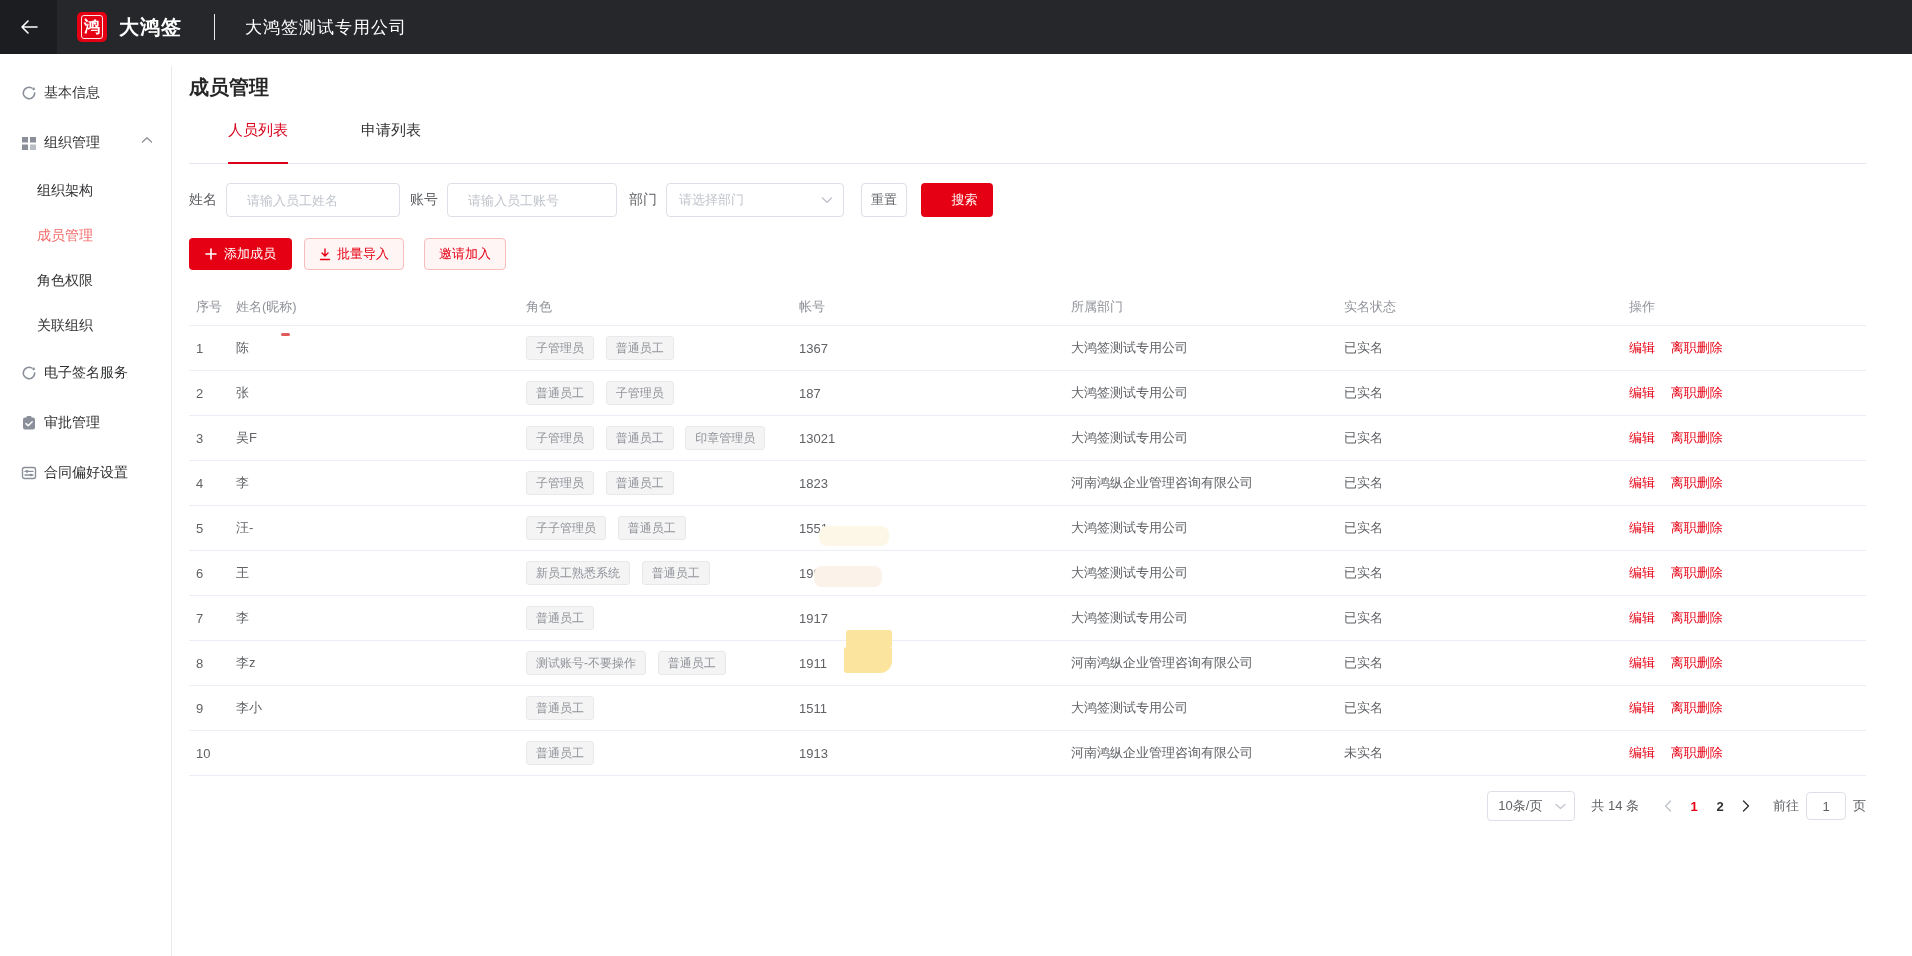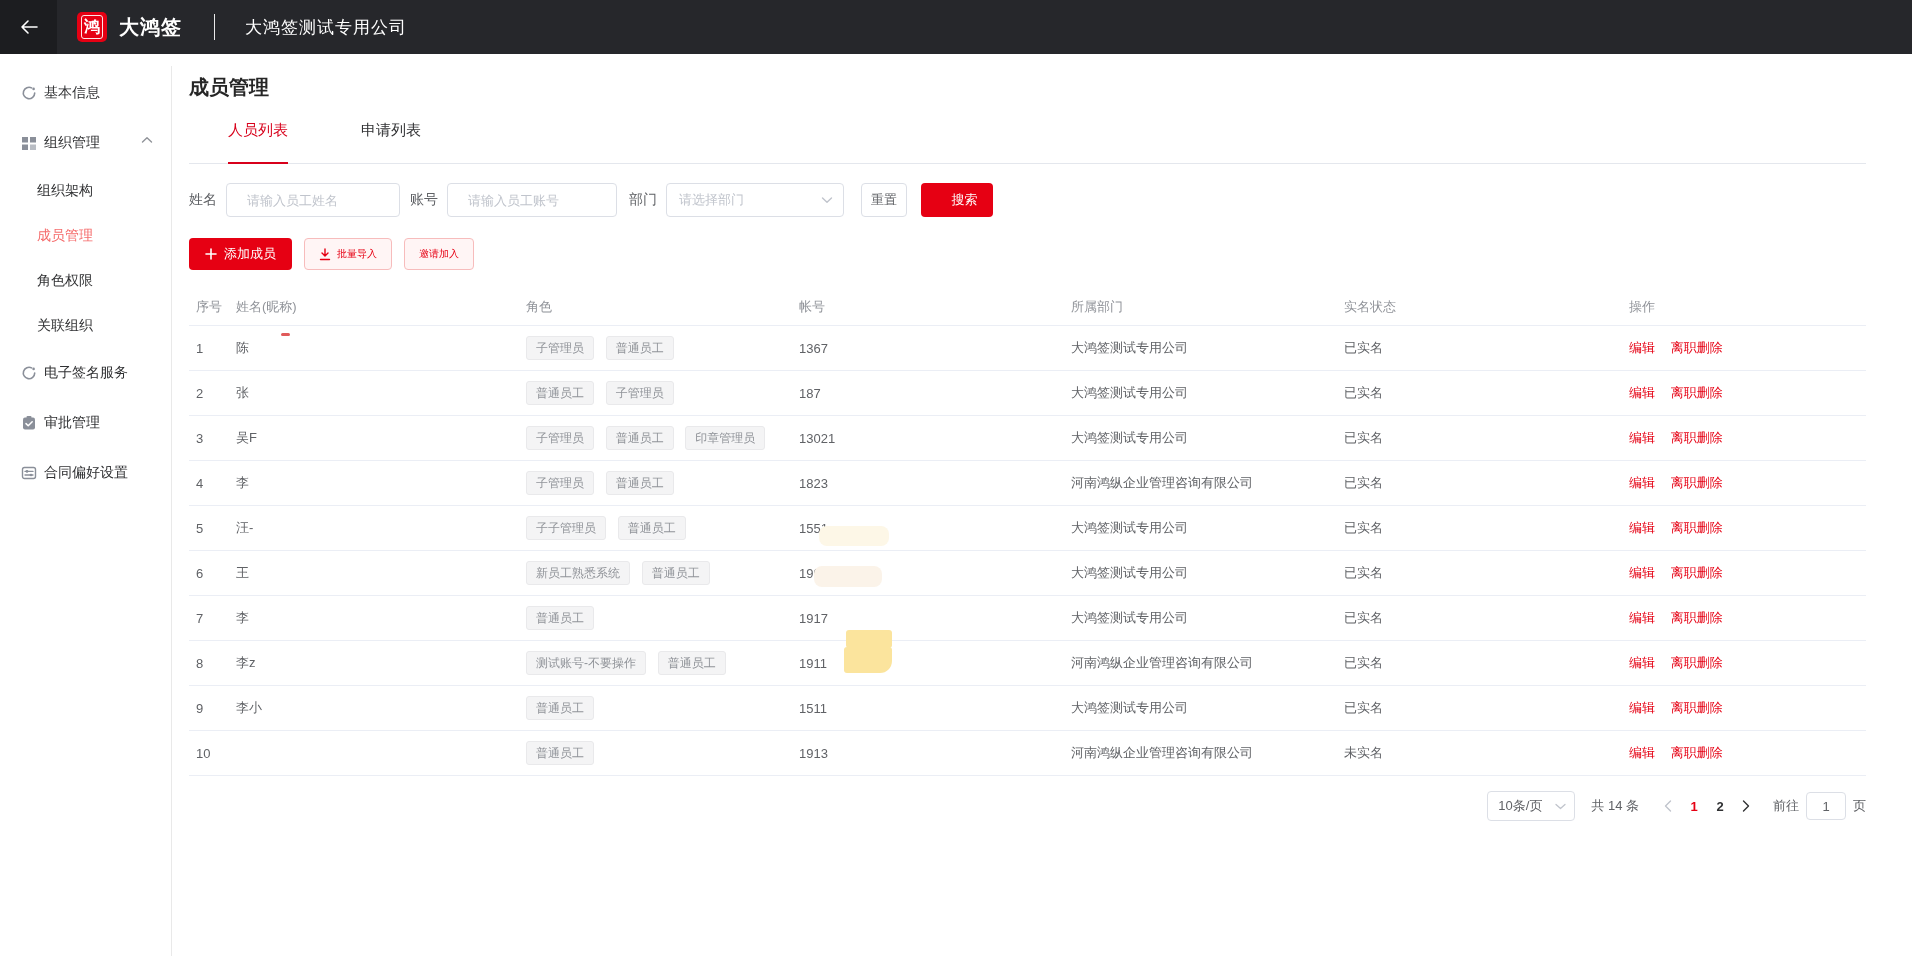--- a/index.html
+++ b/index.html
@@ -56,21 +56,21 @@
   .btn-plain { border:1px solid #dcdfe6; background:#fff; color:#606266; width:46px; margin-right:14px; }
   .btn-red { background:#e60013; color:#fff; border:none; width:72px; font-weight:500;padding-left:15px; }
 
   
   .action-row { display:flex; align-items:center; margin-top:21px; }
   .btn-add { height:32px; background:#e60013; color:#fff; border-radius:4px;
     display:inline-flex; align-items:center; padding:0 16px; font-size:13px; cursor:pointer; margin-right:12px; }
   .btn-add svg { margin-right:7px; }
   .btn-soft { height:32px; background:#fff5f5; border:1px solid #f7bcbc; color:#e60013;
     border-radius:4px; display:inline-flex; align-items:center; padding:0 14px;
-    font-size:10px; cursor:pointer; margin-right:12px; }
+    font-size:13px; cursor:pointer; margin-right:20px; }
   .btn-soft svg { margin-right:6px; }
 
   
   .table { margin-top:18px; width:1677px; }
   .t-head { display:flex; align-items:center; height:38px; border-bottom:1px solid #ebeef5; }
   .t-head .cell { font-size:13px; color:#909399; font-weight:500; }
   .t-row { display:flex; align-items:center; height:45px; border-bottom:1px solid #ebeef5; position:relative; }
   .cell { padding-right:10px; }
   .c-idx { width:47px; padding-left:7px; }
   .c-name { width:290px; position:relative; }

